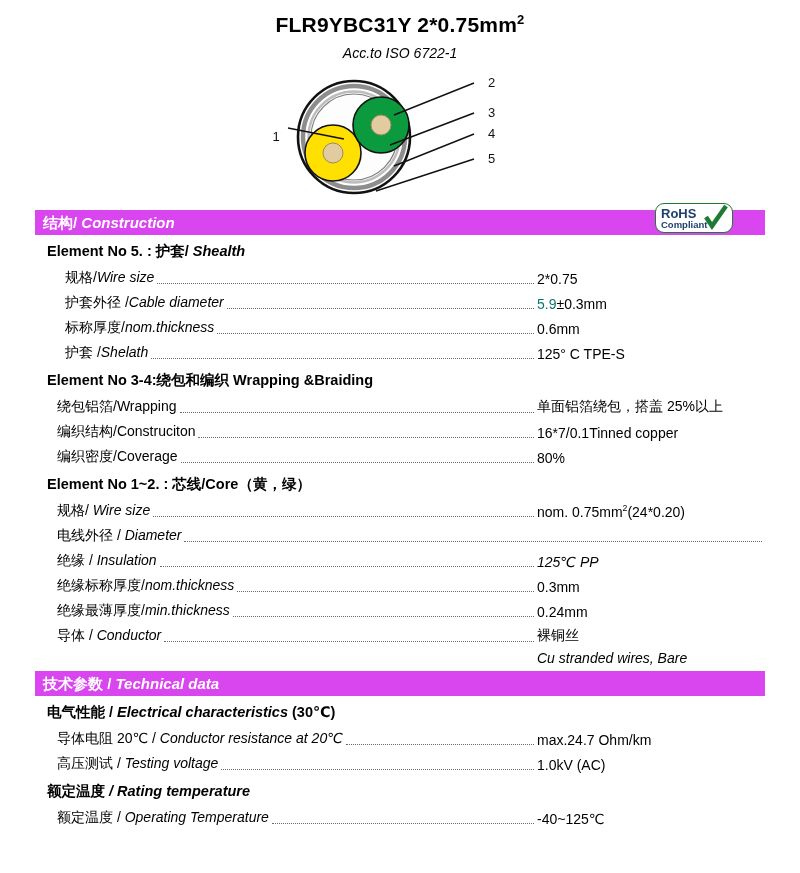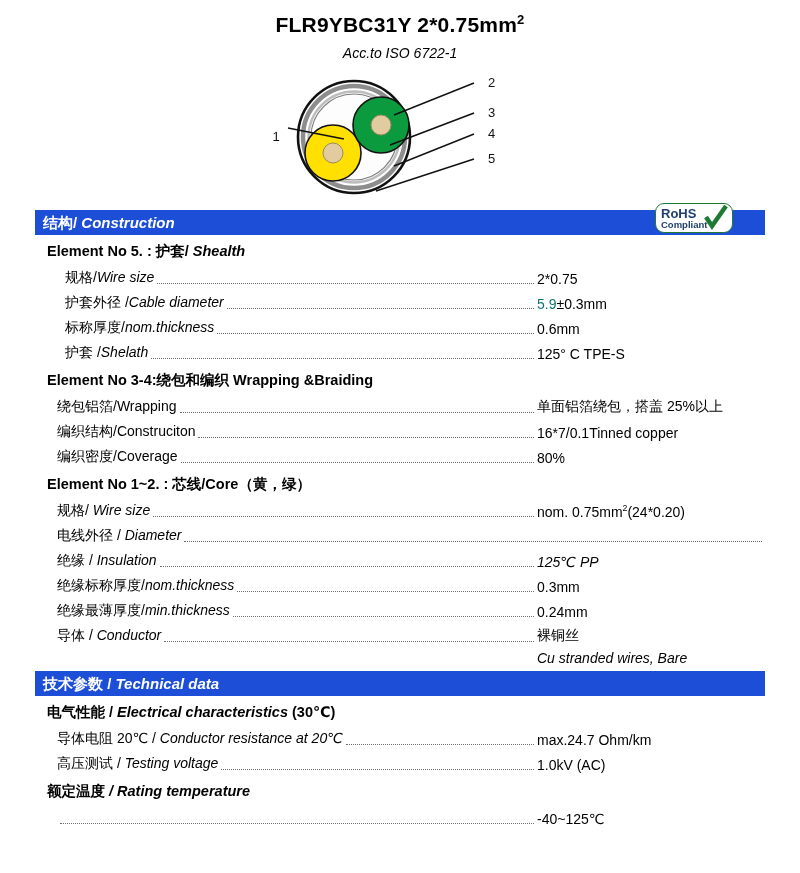--- a/index.html
+++ b/index.html
@@ -60,21 +60,21 @@
     height: 30px;
     border: 1.6px solid #1f7a33;
     border-radius: 9px;
     background: #ffffff;
     box-sizing: border-box;
   }
   .rohs-badge svg { display: block; }
 
   
   .section-bar {
-    background: #1d4ed8;
+    background: #d946ef;
     color: #ffffff;
     height: 25px;
     line-height: 25px;
     margin: 0 35px;
     padding-left: 8px;
     font-size: 15px;
     font-weight: bold;
     font-style: italic;
     box-sizing: border-box;
   }
@@ -307,17 +307,18 @@
 
   <div class="row indent-sm">
     <span class="row-label"><span>高压测试 / </span><span class="ital">Testing voltage</span></span>
     <span class="row-leader"></span>
     <span class="row-value">1.0kV (AC)</span>
   </div>
 
   <div class="group-head"><span>额定温度 </span><span class="ital">/ Rating temperature</span></div>
 
   <div class="row indent-sm">
+    <span class="row-label"><span>额定温度  / </span><span class="ital">Operating Temperature</span></span>
     <span class="row-leader"></span>
     <span class="row-value">-40~125℃</span>
   </div>
 
 </div>
 
 </body></html>

